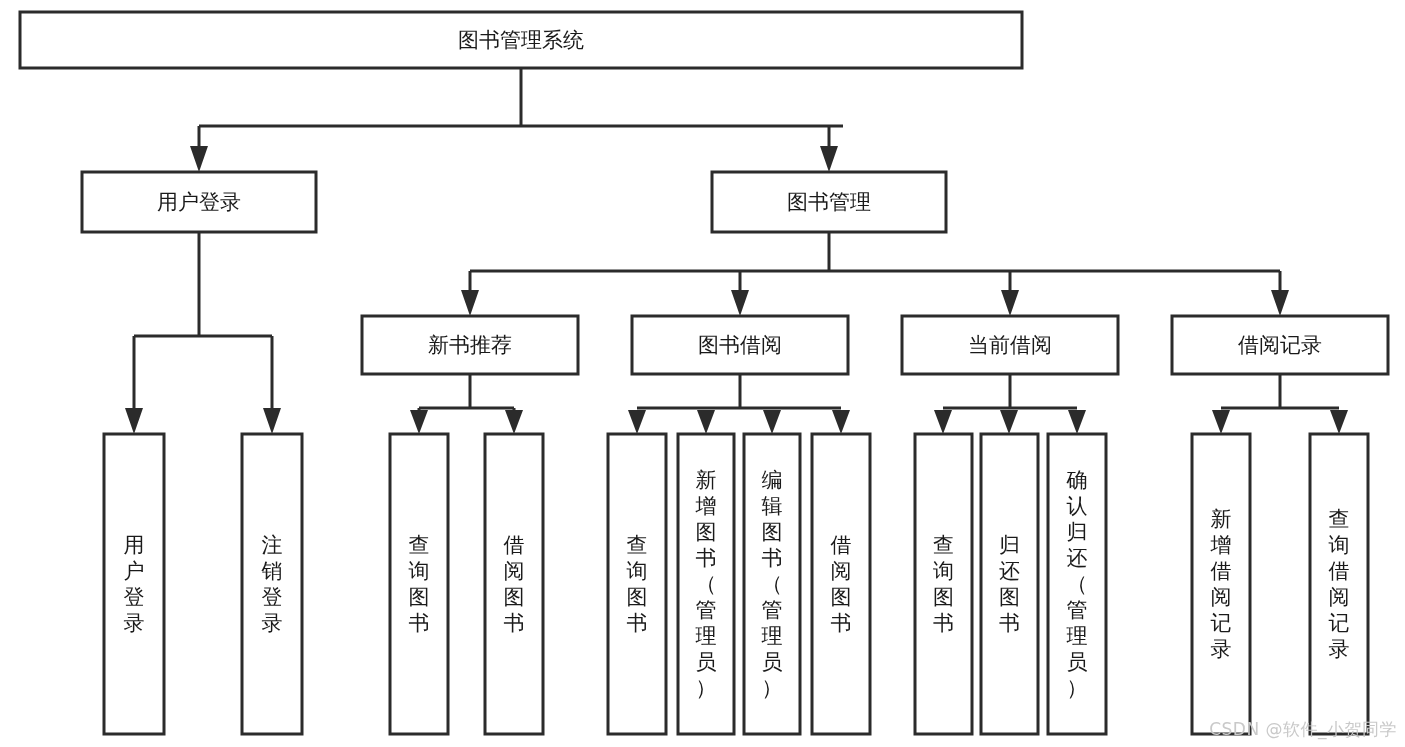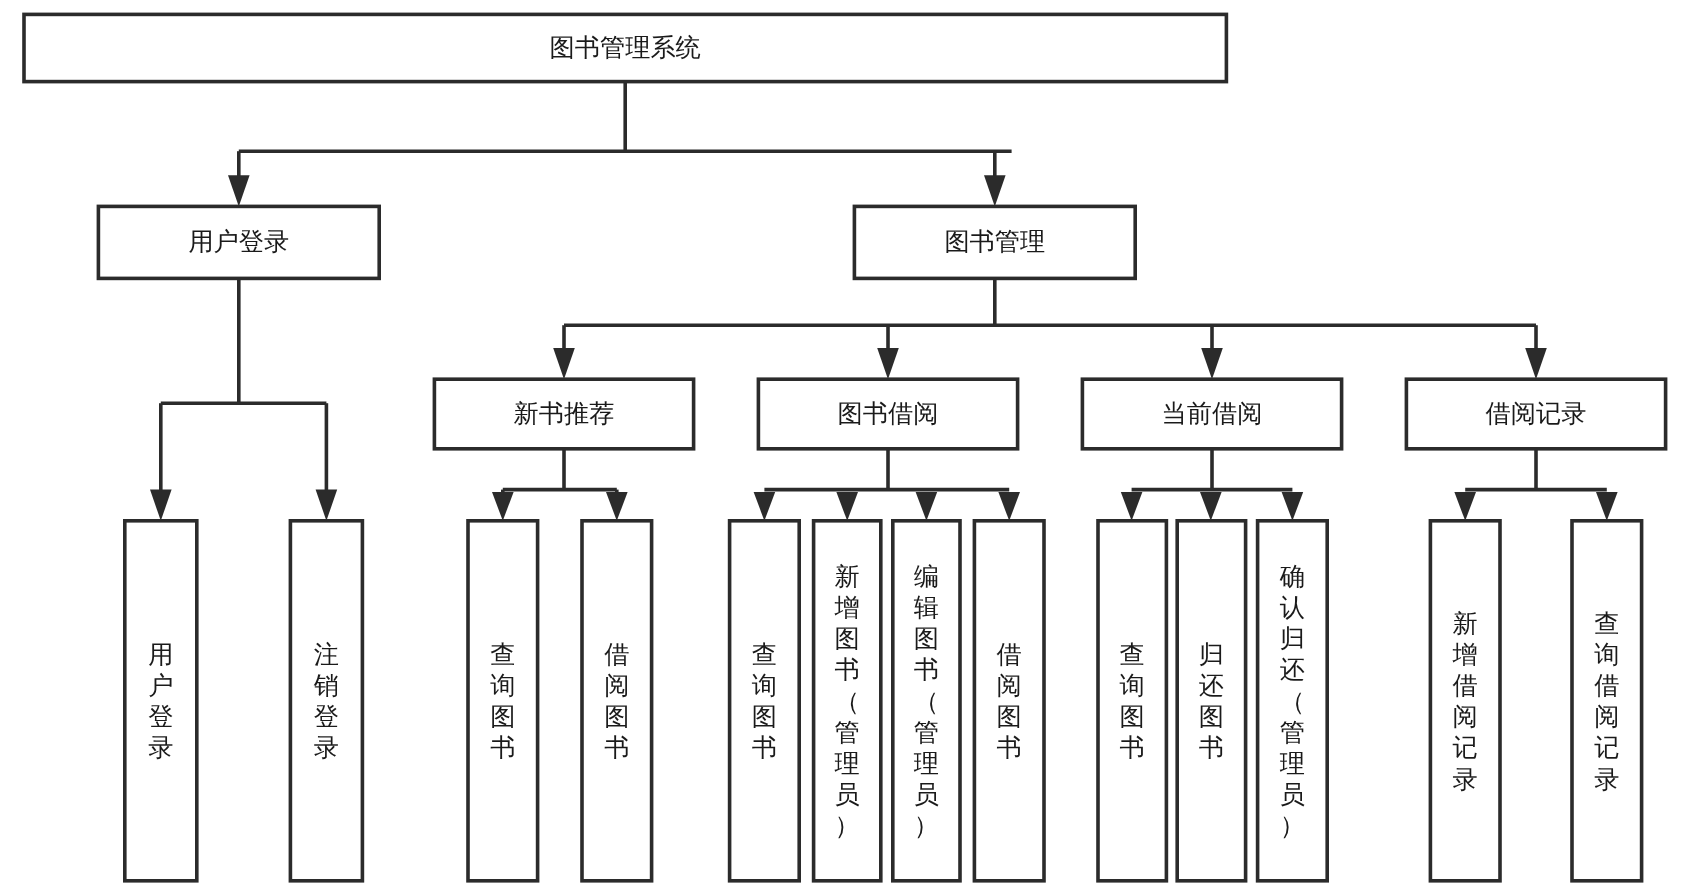--- a/index.html
+++ b/index.html
@@ -225,13 +225,14 @@
           <text class="node-label-v" x="1221" y="526.28"><tspan x="1221" dy="0">新</tspan><tspan x="1221" dy="26">增</tspan><tspan x="1221" dy="26">借</tspan><tspan x="1221" dy="26">阅</tspan><tspan x="1221" dy="26">记</tspan><tspan x="1221" dy="26">录</tspan></text>
         </g>
         <g>
           <rect class="node-rect" x="1310" y="434" width="58" height="300"></rect>
           <text class="node-label-v" x="1339" y="526.28"><tspan x="1339" dy="0">查</tspan><tspan x="1339" dy="26">询</tspan><tspan x="1339" dy="26">借</tspan><tspan x="1339" dy="26">阅</tspan><tspan x="1339" dy="26">记</tspan><tspan x="1339" dy="26">录</tspan></text>
         </g>
       </g>
 
   </svg>
 
+  <div class="watermark">CSDN @软件_小贺同学</div>
 </div>
 
 </body></html>

